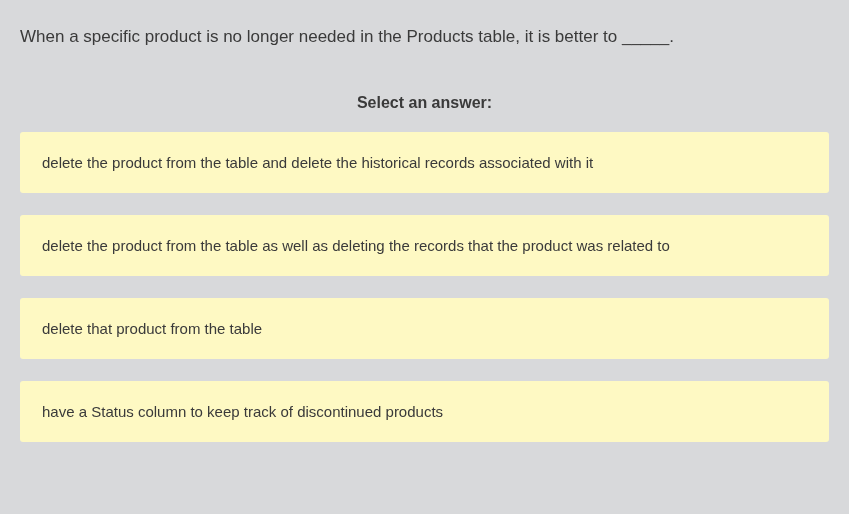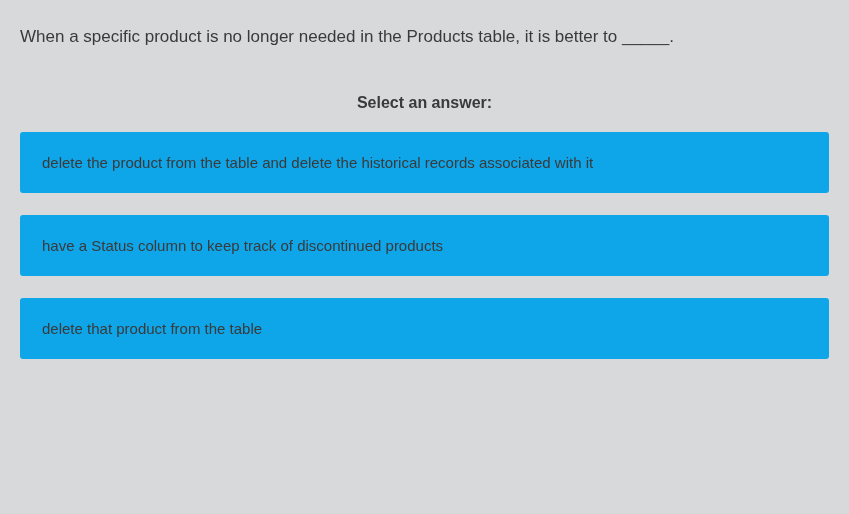--- a/index.html
+++ b/index.html
@@ -31,34 +31,35 @@
       color: #3a3a3a;
       padding: 12px 0 20px 0;
       text-align: center;
     }
     .answers {
       display: flex;
       flex-direction: column;
       gap: 22px;
     }
     .answer-option {
-      background: #0ea5e9;
+      background: #fef9c3;
       padding: 20px 22px;
       border-radius: 3px;
       cursor: pointer;
       font-size: 15px;
       font-weight: 500;
       color: #3a3a3a;
       line-height: 1.4;
     }
   </style>
 </head>
 <body>
 
 <div class="container">
   <div class="question-text">When a specific product is no longer needed in the Products table, it is better to _____.</div>
   <div class="select-label">Select an answer:</div>
   <div class="answers">
     <div class="answer-option">delete the product from the table and delete the historical records associated with it</div>
+    <div class="answer-option">delete the product from the table as well as deleting the records that the product was related to</div>
+    <div class="answer-option">delete that product from the table</div>
     <div class="answer-option">have a Status column to keep track of discontinued products</div>
-    <div class="answer-option">delete that product from the table</div>
   </div>
 </div>
 
 </body></html>

